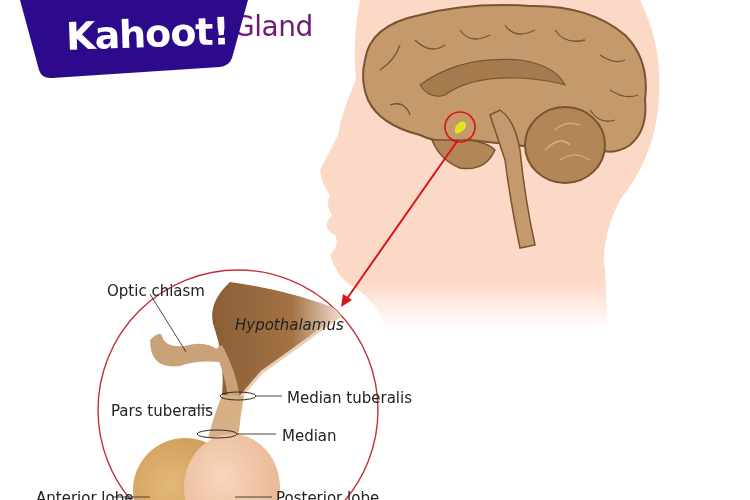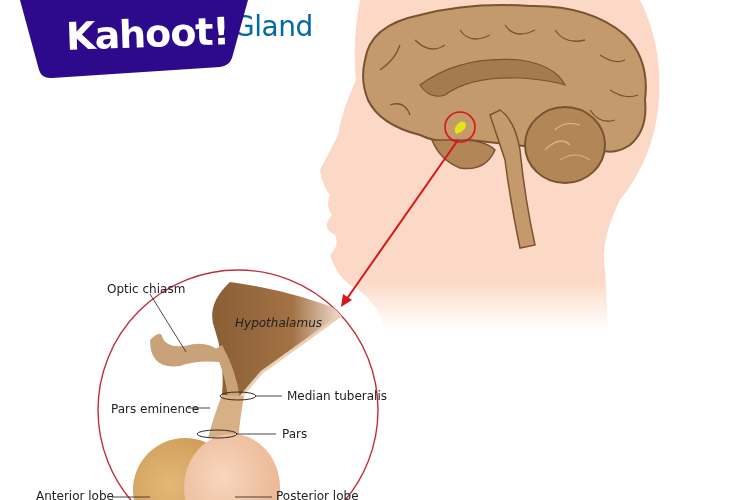--- a/index.html
+++ b/index.html
@@ -1,21 +1,21 @@
 <!DOCTYPE html>
 <html><head>
 <meta charset="utf-8">
 <style>
   html, body { margin:0; padding:0; }
   body { width:750px; height:500px; overflow:hidden; background:#ffffff; position:relative; font-family:"Liberation Sans", sans-serif; }
   .stage { position:absolute; left:0; top:0; width:750px; height:500px; }
-  .title-text { position:absolute; left:233px; top:10px; font-size:28px; color:#0369a1; font-family:"DejaVu Sans", sans-serif; letter-spacing:-0.5px; }
+  .title-text { position:absolute; left:233px; top:10px; font-size:28px; color:#701a75; font-family:"DejaVu Sans", sans-serif; letter-spacing:-0.5px; }
   .kahoot-badge { position:absolute; left:0; top:0; width:250px; height:80px; }
   .kahoot-word { position:absolute; left:66px; top:12px; font-family:"DejaVu Sans", sans-serif; font-weight:bold; font-size:38px; color:#ffffff; letter-spacing:-1px; transform:rotate(-2deg); }
-  .label { position:absolute; font-size:12px; color:#222; white-space:nowrap; font-family:"DejaVu Sans", sans-serif; }
+  .label { position:absolute; font-size:15px; color:#222; white-space:nowrap; font-family:"DejaVu Sans", sans-serif; }
   svg { position:absolute; left:0; top:0; }
 </style>
 </head>
 <body>
 
 <div class="stage">
 
   <svg width="750" height="500" viewBox="0 0 750 500">
     <defs>
       <linearGradient id="neckFade" x1="0" y1="0" x2="0" y2="1">
@@ -95,22 +95,22 @@
       <line x1="188" y1="408" x2="210" y2="408"></line>
       <line x1="237" y1="434" x2="276" y2="434"></line>
       <line x1="112" y1="497" x2="150" y2="497"></line>
       <line x1="235" y1="497" x2="272" y2="497"></line>
     </g>
   </svg>
 
   <div class="label" style="left:107px; top:282px;">Optic chiasm</div>
   <div class="label" style="left:235px; top:316px;font-style:italic;">Hypothalamus</div>
   <div class="label" style="left:287px; top:389px;">Median tuberalis</div>
-  <div class="label" style="left:111px; top:402px;">Pars eminence</div>
-  <div class="label" style="left:282px; top:427px;">Pars</div>
+  <div class="label" style="left:111px; top:402px;">Pars tuberalis</div>
+  <div class="label" style="left:282px; top:427px;">Median</div>
   <div class="label" style="left:36px; top:489px;">Anterior lobe</div>
   <div class="label" style="left:276px; top:489px;">Posterior lobe</div>
 
   <div class="title-text">Gland</div>
 
   <svg class="kahoot-badge" width="250" height="80" viewBox="0 0 250 80">
     <path d="M20 0 L248 0 L232 58 Q229 66 220 67 L52 78 Q42 79 39 70 Z" fill="#2d0a8c"></path>
   </svg>
   <div class="kahoot-word">Kahoot!</div>
 

